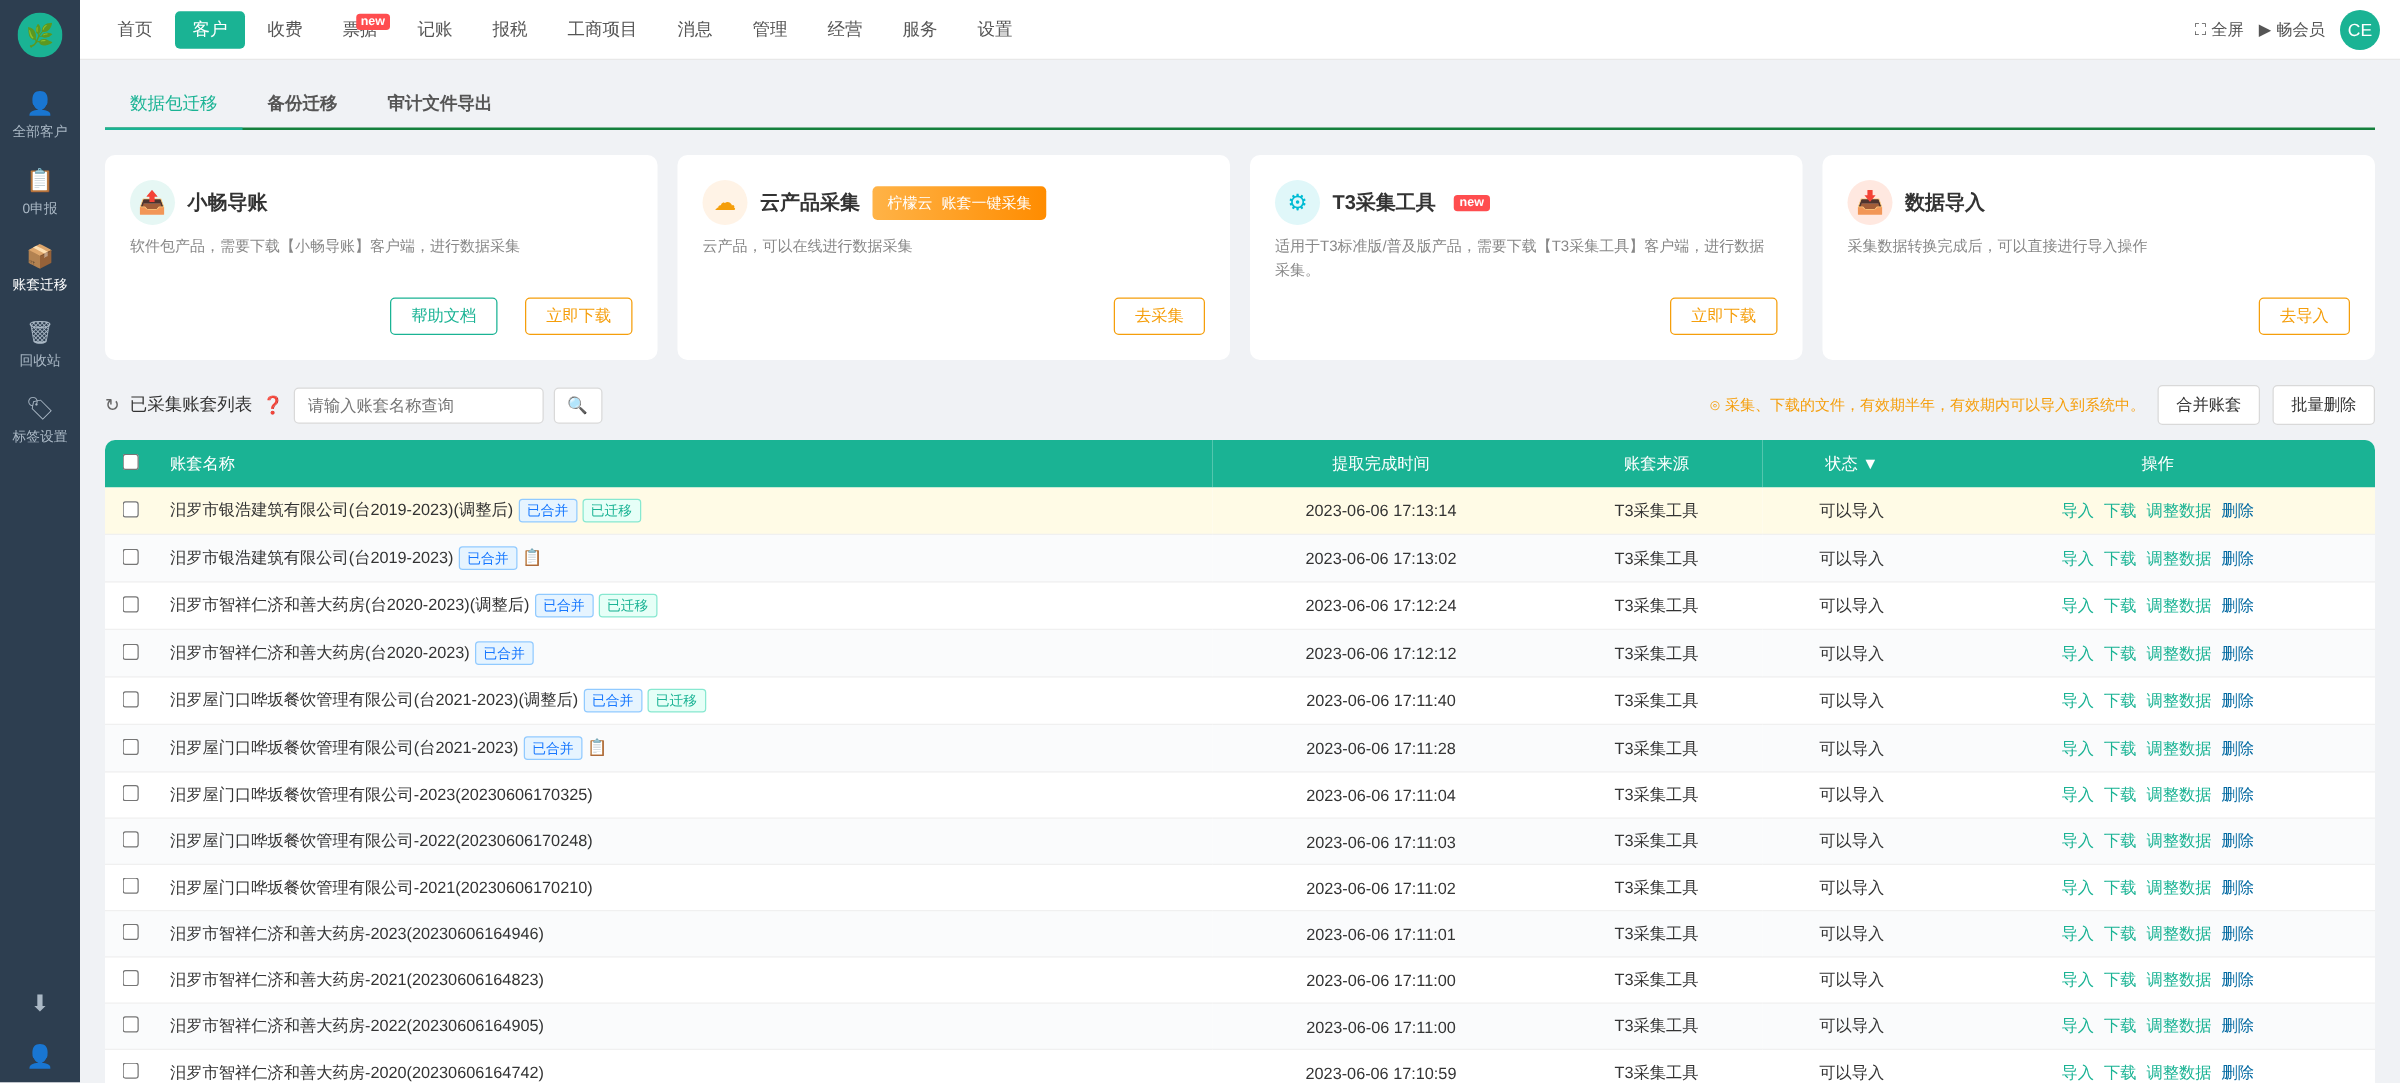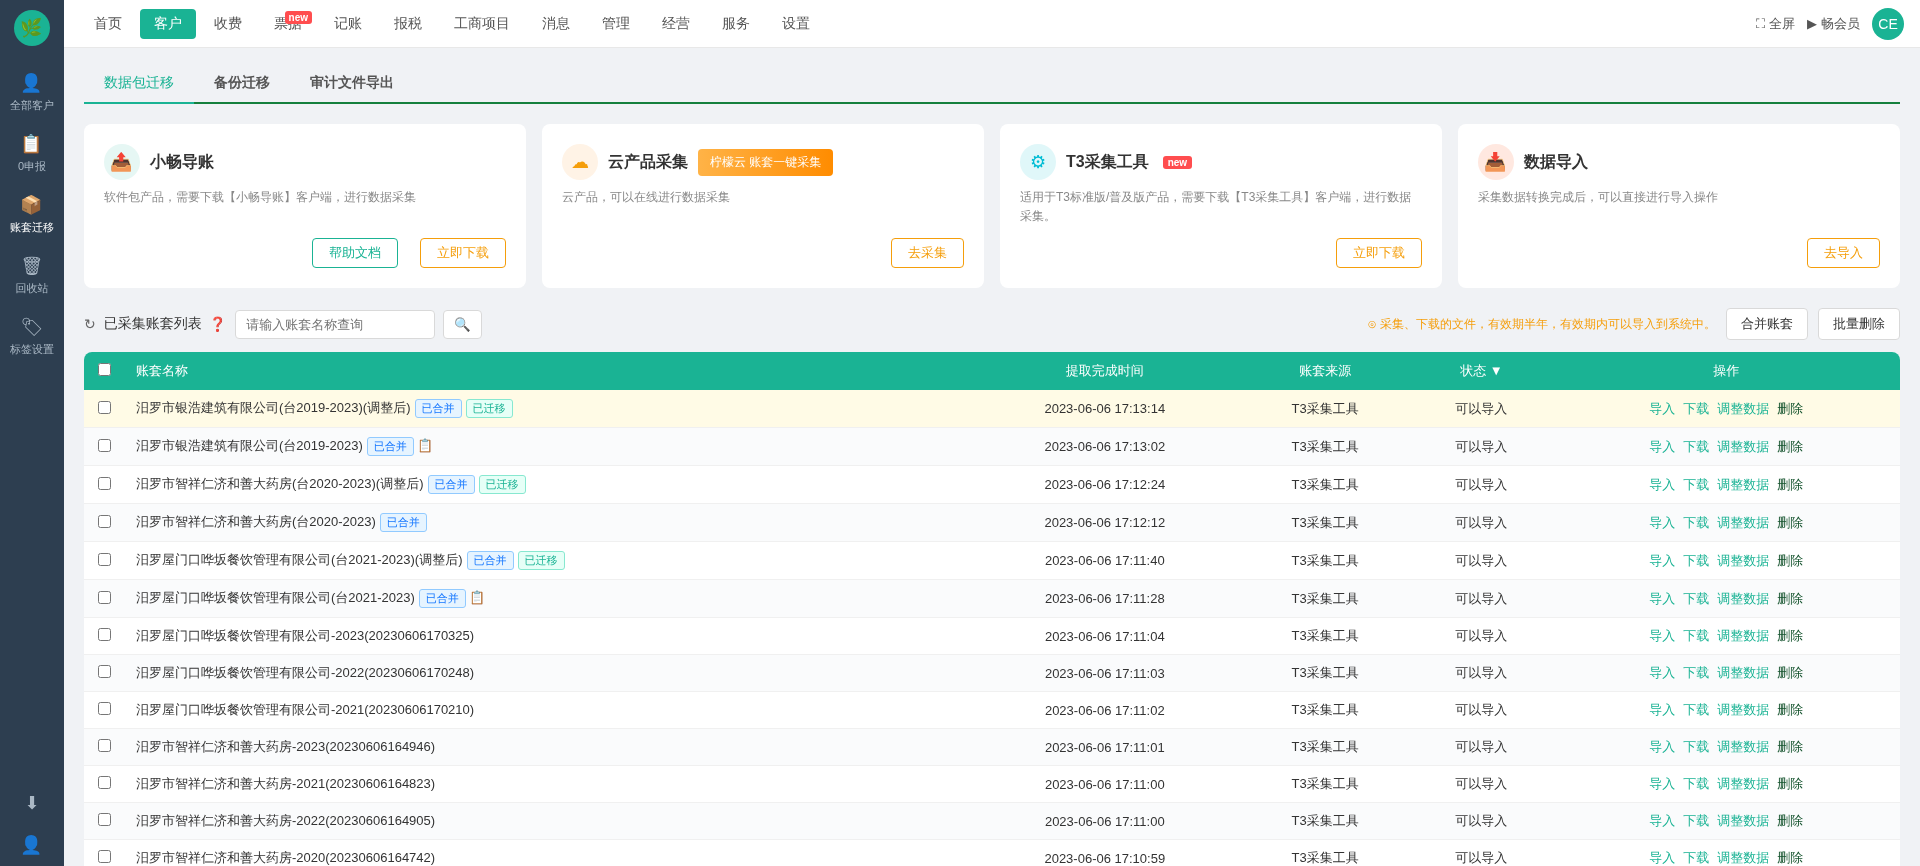--- a/index.html
+++ b/index.html
@@ -43,21 +43,21 @@
     .card-icon.teal { background: #e0f7f9; color: #00bcd4; }
     .card-icon.red-orange { background: #ffe8e0; color: #f05a28; }
     .card-title { font-size: 16px; font-weight: 600; color: #333; }
     .card-desc { font-size: 12px; color: #888; line-height: 1.6; flex: 1; }
     .card-actions { display: flex; gap: 22px; justify-content: flex-end; margin-top: 4px; }
     .card-btn { padding: 5px 16px; border: 1px solid #f59e0b; color: #f59e0b; border-radius: 4px; cursor: pointer; font-size: 13px; background: #fff; }
     .card-btn.teal { border-color: #1ab394; color: #1ab394; }
     .card-new-badge { background: #ff4d4f; color: #fff; font-size: 10px; padding: 1px 5px; border-radius: 3px; font-weight: bold; margin-left: 4px; }
 
     
-    .cloud-collect-btn { background: linear-gradient(90deg, #ffb347, #ff8c00); color: #fff; border: none; padding: 5px 12px; border-radius: 4px; font-size: 12px; cursor: pointer; }
+    .cloud-collect-btn { background: linear-gradient(90deg, #ffb347, #ff8c00); color: #fff; border: none; padding: 5px 12px; border-radius: 4px; font-size: 12px; cursor: pointer; font-family: Liberation Mono, monospace; }
 
     
     .table-header { display: flex; align-items: center; justify-content: space-between; margin-bottom: 12px; }
     .table-title { display: flex; align-items: center; gap: 8px; font-size: 14px; font-weight: 500; color: #333; }
     .table-search { display: flex; gap: 8px; }
     .search-input { border: 1px solid #d9d9d9; border-radius: 4px; padding: 6px 10px; font-size: 13px; width: 200px; outline: none; }
     .search-btn { padding: 6px 10px; background: #fff; border: 1px solid #d9d9d9; border-radius: 4px; cursor: pointer; color: #666; }
     .table-right { display: flex; align-items: center; gap: 10px; }
     .table-hint { color: #f59e0b; font-size: 12px; }
     .table-action-btn { padding: 6px 14px; border: 1px solid #d9d9d9; border-radius: 4px; cursor: pointer; background: #fff; font-size: 13px; color: #333; }
@@ -67,21 +67,21 @@
     .data-table thead tr { background: #1ab394; color: #fff; }
     .data-table thead th { padding: 10px 12px; text-align: center; font-weight: 500; font-size: 13px; }
     .data-table thead th.left { text-align: left; }
     .data-table tbody tr { border-bottom: 1px solid #f0f0f0; }
     .data-table tbody tr:nth-child(even) { background: #fafbfc; }
     .data-table tbody tr.highlighted { background: #fffbe6; }
     .data-table tbody td { padding: 9px 12px; font-size: 13px; text-align: center; }
     .data-table tbody td.left { text-align: left; }
     .data-table .checkbox-col { width: 40px; }
     .row-action { color: #1ab394; cursor: pointer; margin: 0 4px; font-size: 13px; }
-    .row-action.red { color: #14532d; margin-top: 20px; }
+    .row-action.red { color: #0369a1; margin-top: 20px; }
     .tag { display: inline-block; padding: 1px 6px; border-radius: 3px; font-size: 11px; margin-left: 4px; }
     .tag-blue { background: #e6f4ff; color: #1677ff; border: 1px solid #91caff; }
     .tag-teal { background: #e6fff7; color: #1ab394; border: 1px solid #87e8d0; }
     .row-icon { color: #999; margin-left: 4px; cursor: pointer; }
 
     
     ::-webkit-scrollbar { width: 6px; height: 6px; }
     ::-webkit-scrollbar-thumb { background: #ccc; border-radius: 3px; }
   </style>
 </head>

